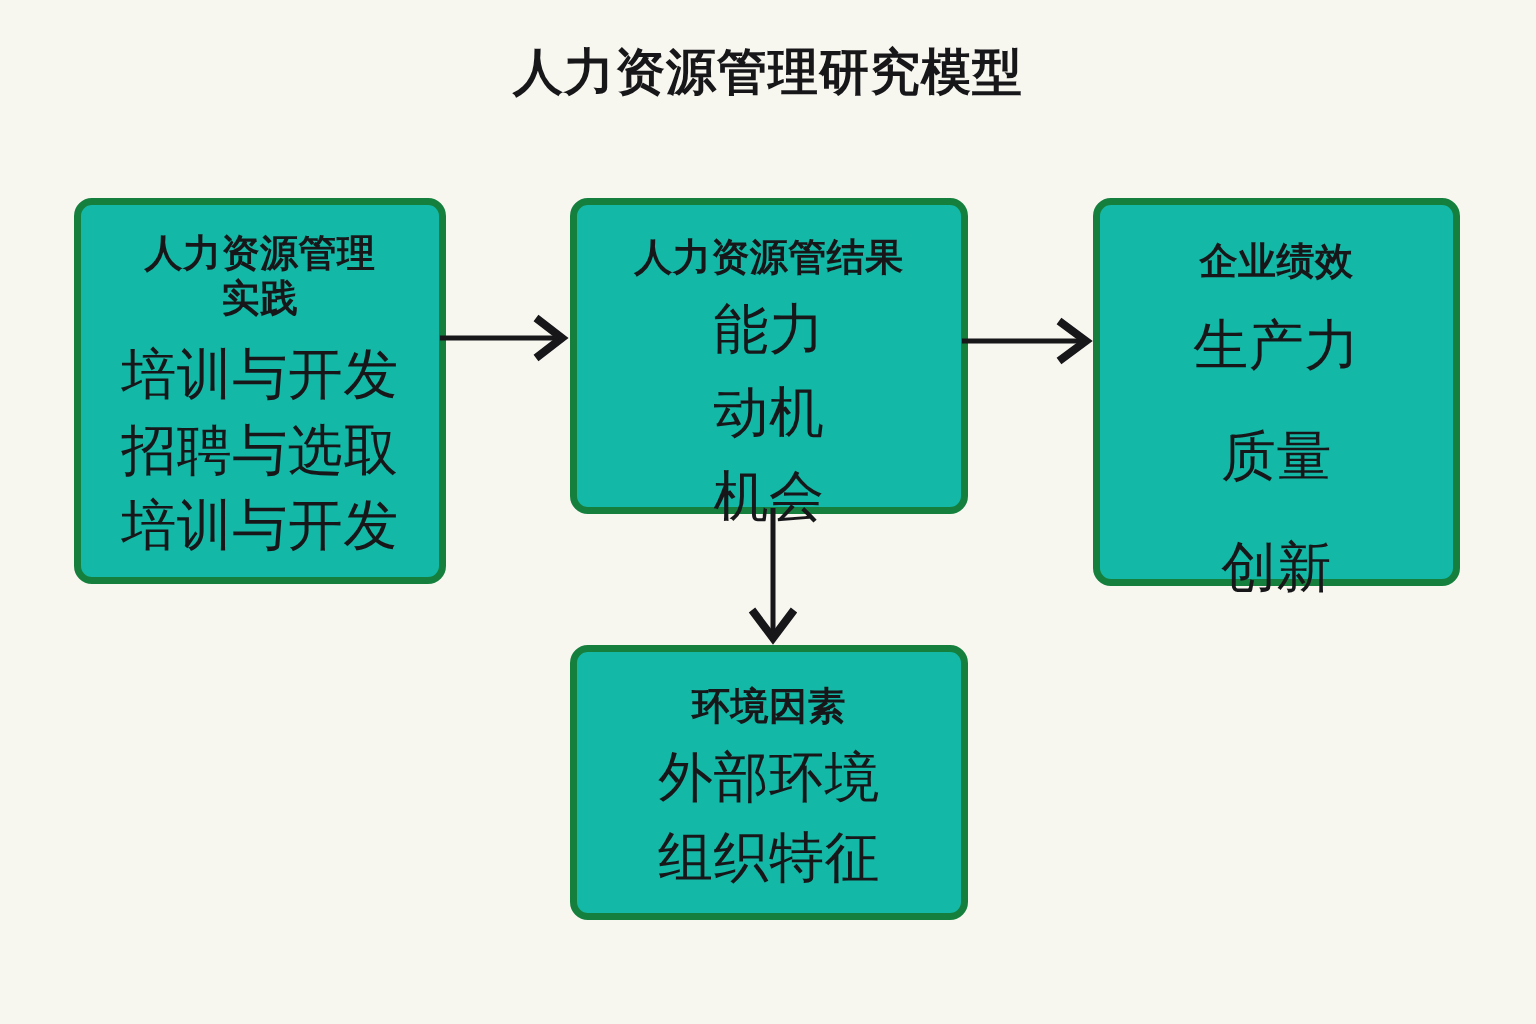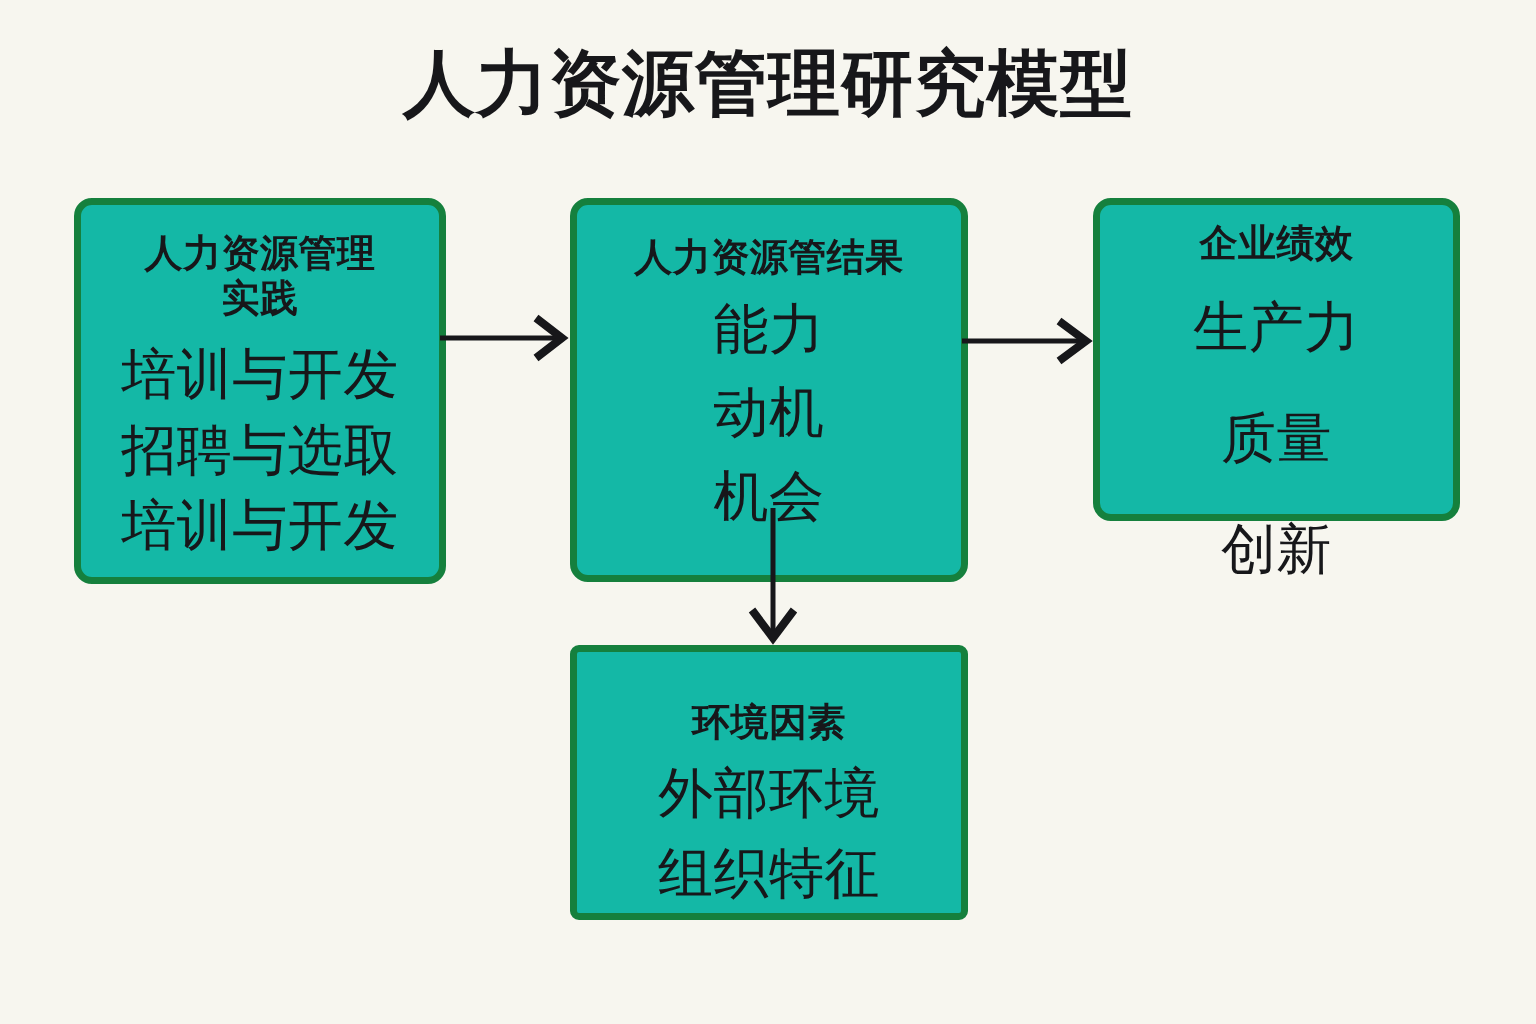--- a/index.html
+++ b/index.html
@@ -20,21 +20,21 @@
     height: 1024px;
   }
 
   
   .diagram-title {
     position: absolute;
     left: 0;
     top: 46px;
     width: 1536px;
     text-align: center;
-    font-size: 72px;
+    font-size: 50px;
     font-weight: bold;
     letter-spacing: 1px;
     line-height: 1.05;
     color: #17171a;
     white-space: nowrap;
   }
 
   
   .node-box {
     position: absolute;
@@ -70,37 +70,36 @@
   }
 
   
   #box-practices {
     left: 74px;  top: 198px;  width: 372px;  height: 386px;
     padding-top: 26px;
   }
   #box-practices .node-items { margin-top: 16px; }
 
   #box-outcomes {
-    left: 570px; top: 198px; width: 398px; height: 384px;
+    left: 570px; top: 198px; width: 398px; height: 316px;
     padding-top: 30px;
   }
   #box-outcomes .node-items { margin-top: 8px; }
   #box-outcomes .node-item { line-height: 1.52; }
 
   #box-performance {
-    left: 1093px; top: 198px; width: 367px; height: 323px;
-    padding-top: 16px;
+    left: 1093px; top: 198px; width: 367px; height: 388px;
+    padding-top: 34px;
   }
   #box-performance .node-items { margin-top: 22px; gap: 33px; }
   #box-performance .node-item { line-height: 1.42; }
 
   #box-environment {
     left: 570px; top: 645px; width: 398px; height: 275px;
-    padding-top: 48px;
-    border-radius: 9px;
+    padding-top: 32px;
   }
   #box-environment .node-items { margin-top: 8px; }
   #box-environment .node-item { line-height: 1.46; }
 
   
   .connector { position: absolute; }
   #arrow-practices-outcomes { left: 440px; top: 310px; width: 136px; height: 56px; }
   #arrow-outcomes-performance { left: 962px; top: 312px; width: 138px; height: 58px; }
   #arrow-outcomes-environment { left: 742px; top: 508px; width: 62px; height: 142px; }
 </style>

